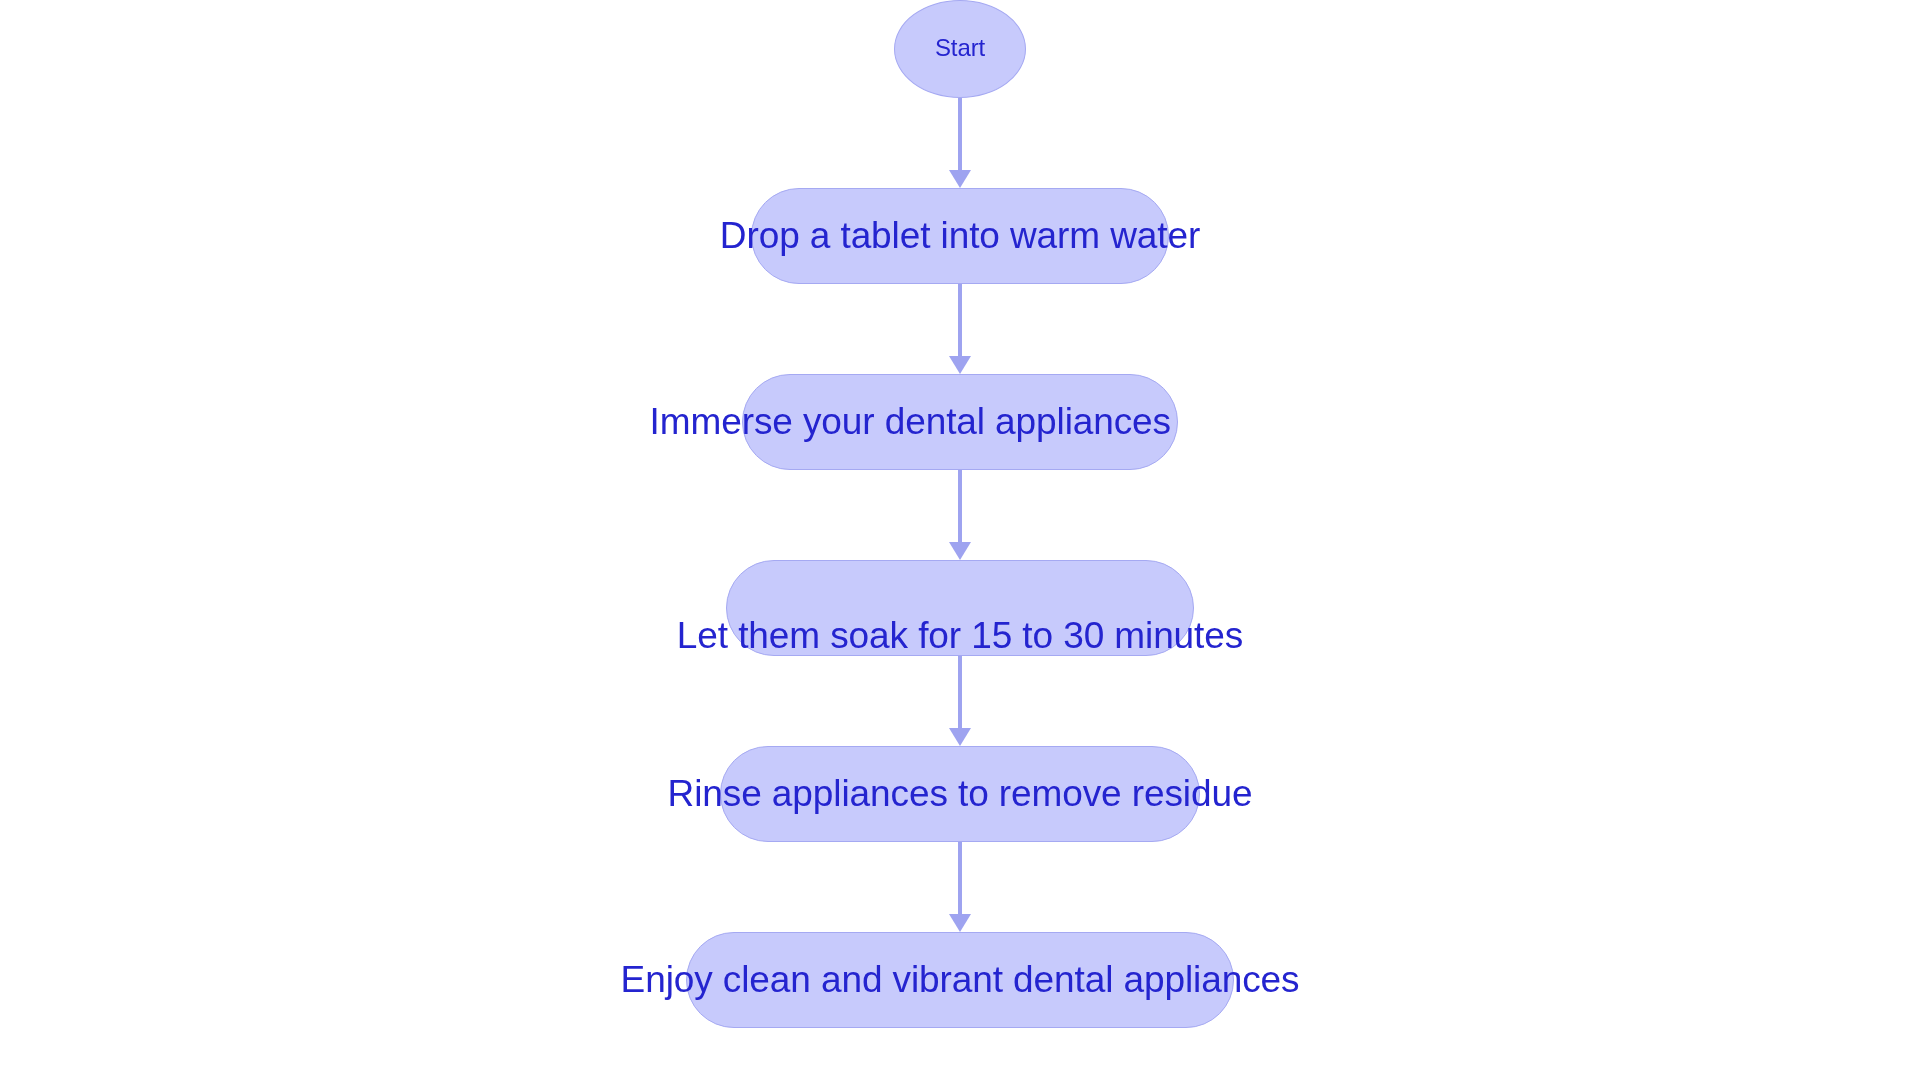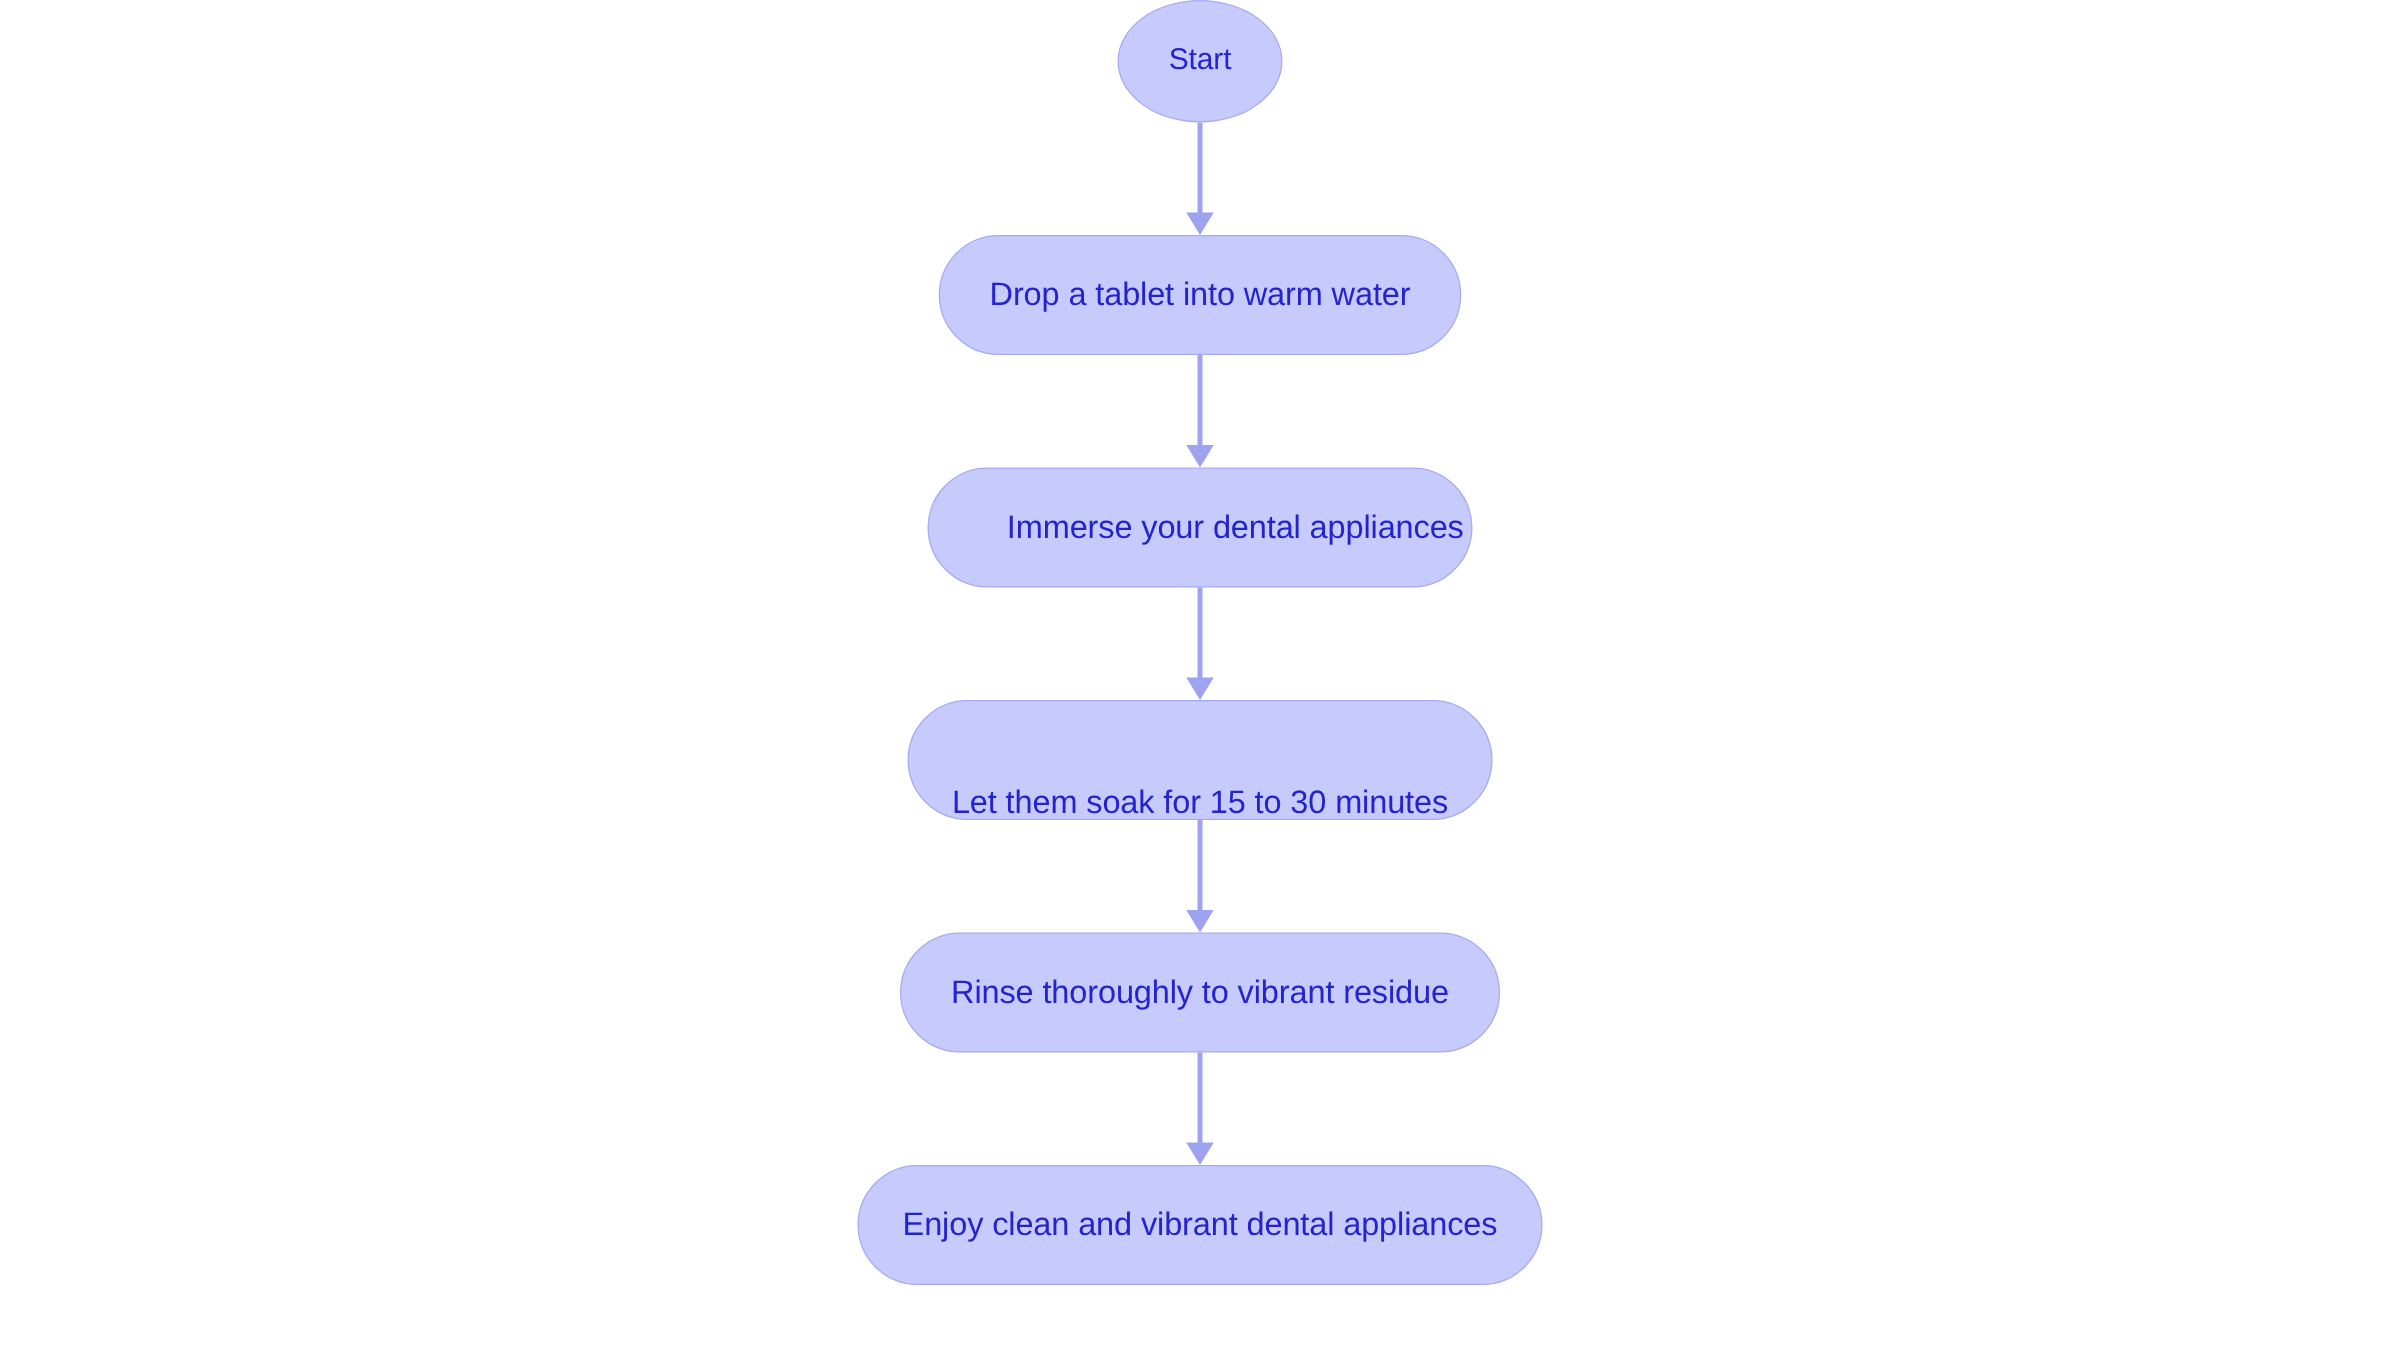--- a/index.html
+++ b/index.html
@@ -32,21 +32,21 @@
 
   
   .node {
     box-sizing: border-box;
     display: flex;
     align-items: center;
     justify-content: center;
     background: #c7cafc;
     border: 1.6px solid #a5a9f2;
     color: #2424cf;
-    font-size: 26px;
+    font-size: 37px;
     line-height: 1;
     letter-spacing: -0.1px;
     white-space: nowrap;
     text-align: center;
   }
   .node-label {
     display: block;
     padding: 0 6px;
     transform: translateY(-1px);
   }
@@ -131,21 +131,21 @@
     <div class="node step w3">
       <span class="node-label">Let them soak for 15 to 30 minutes</span>
     </div>
 
     <div class="connector">
       <div class="line"></div>
       <div class="head"></div>
     </div>
 
     <div class="node step w4">
-      <span class="node-label">Rinse thoroughly to vibrant residue</span>
+      <span class="node-label">Rinse appliances to remove residue</span>
     </div>
 
     <div class="connector">
       <div class="line"></div>
       <div class="head"></div>
     </div>
 
     <div class="node step w5">
       <span class="node-label">Enjoy clean and vibrant dental appliances</span>
     </div>

